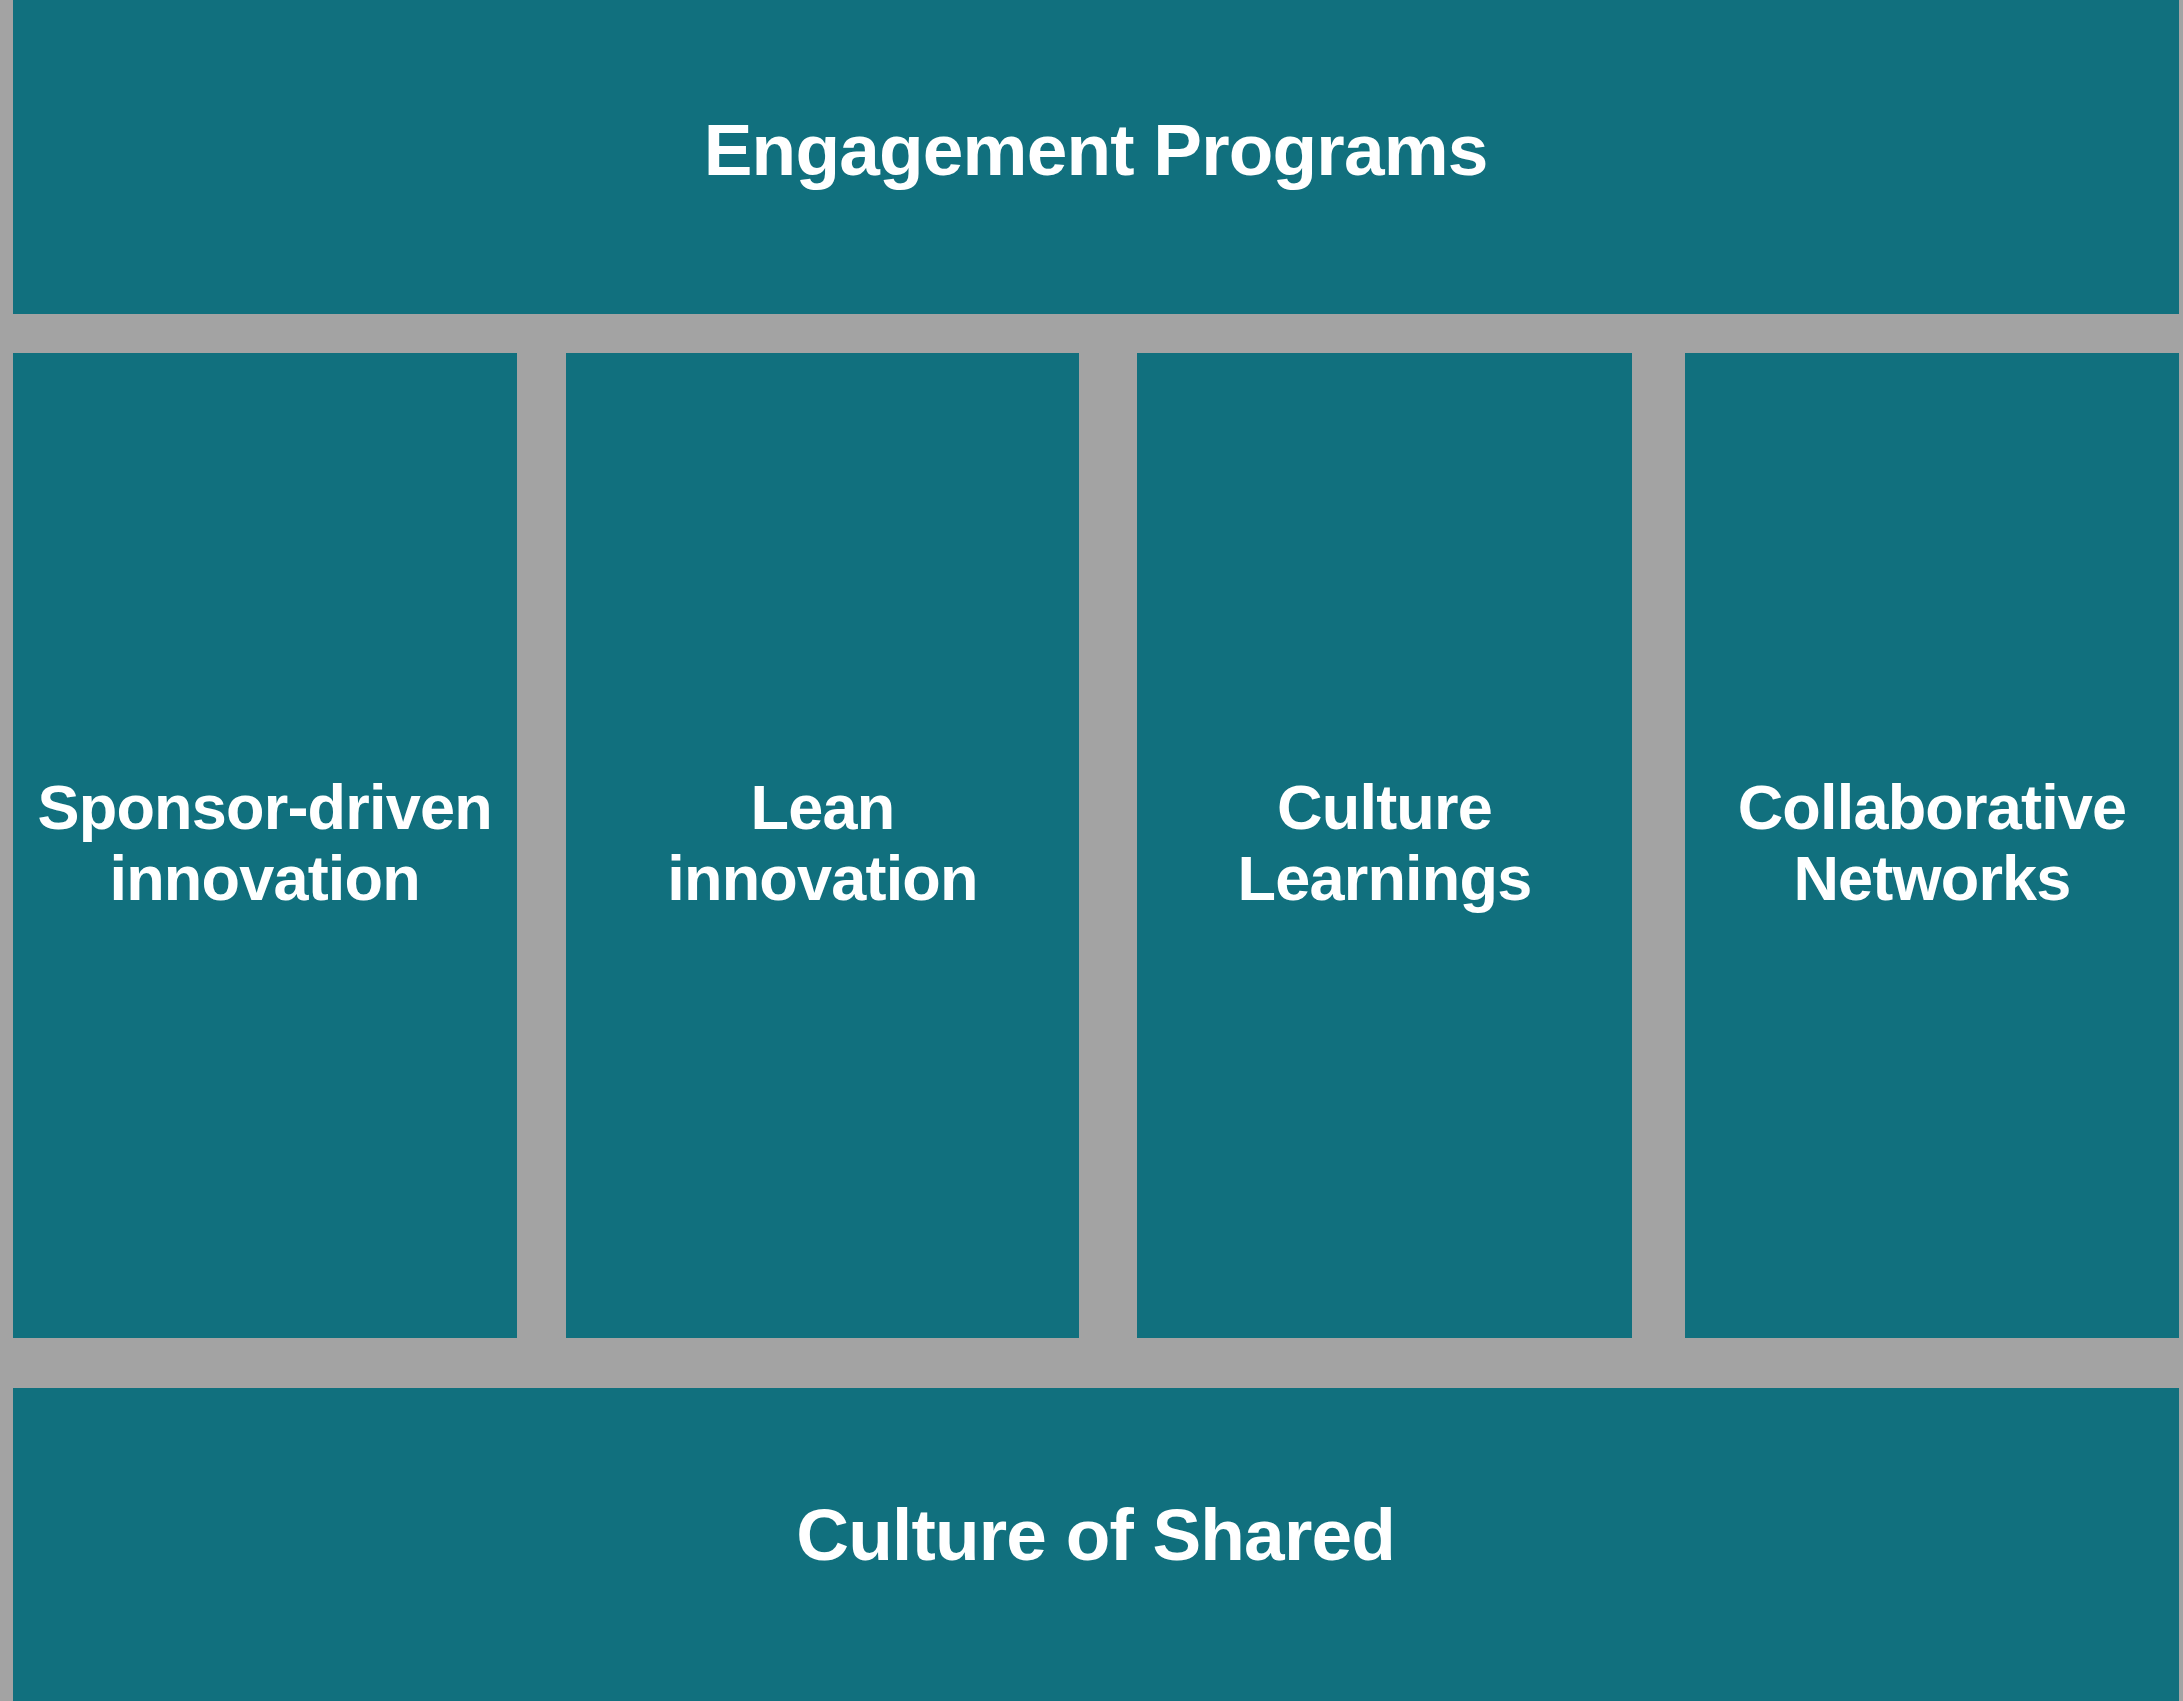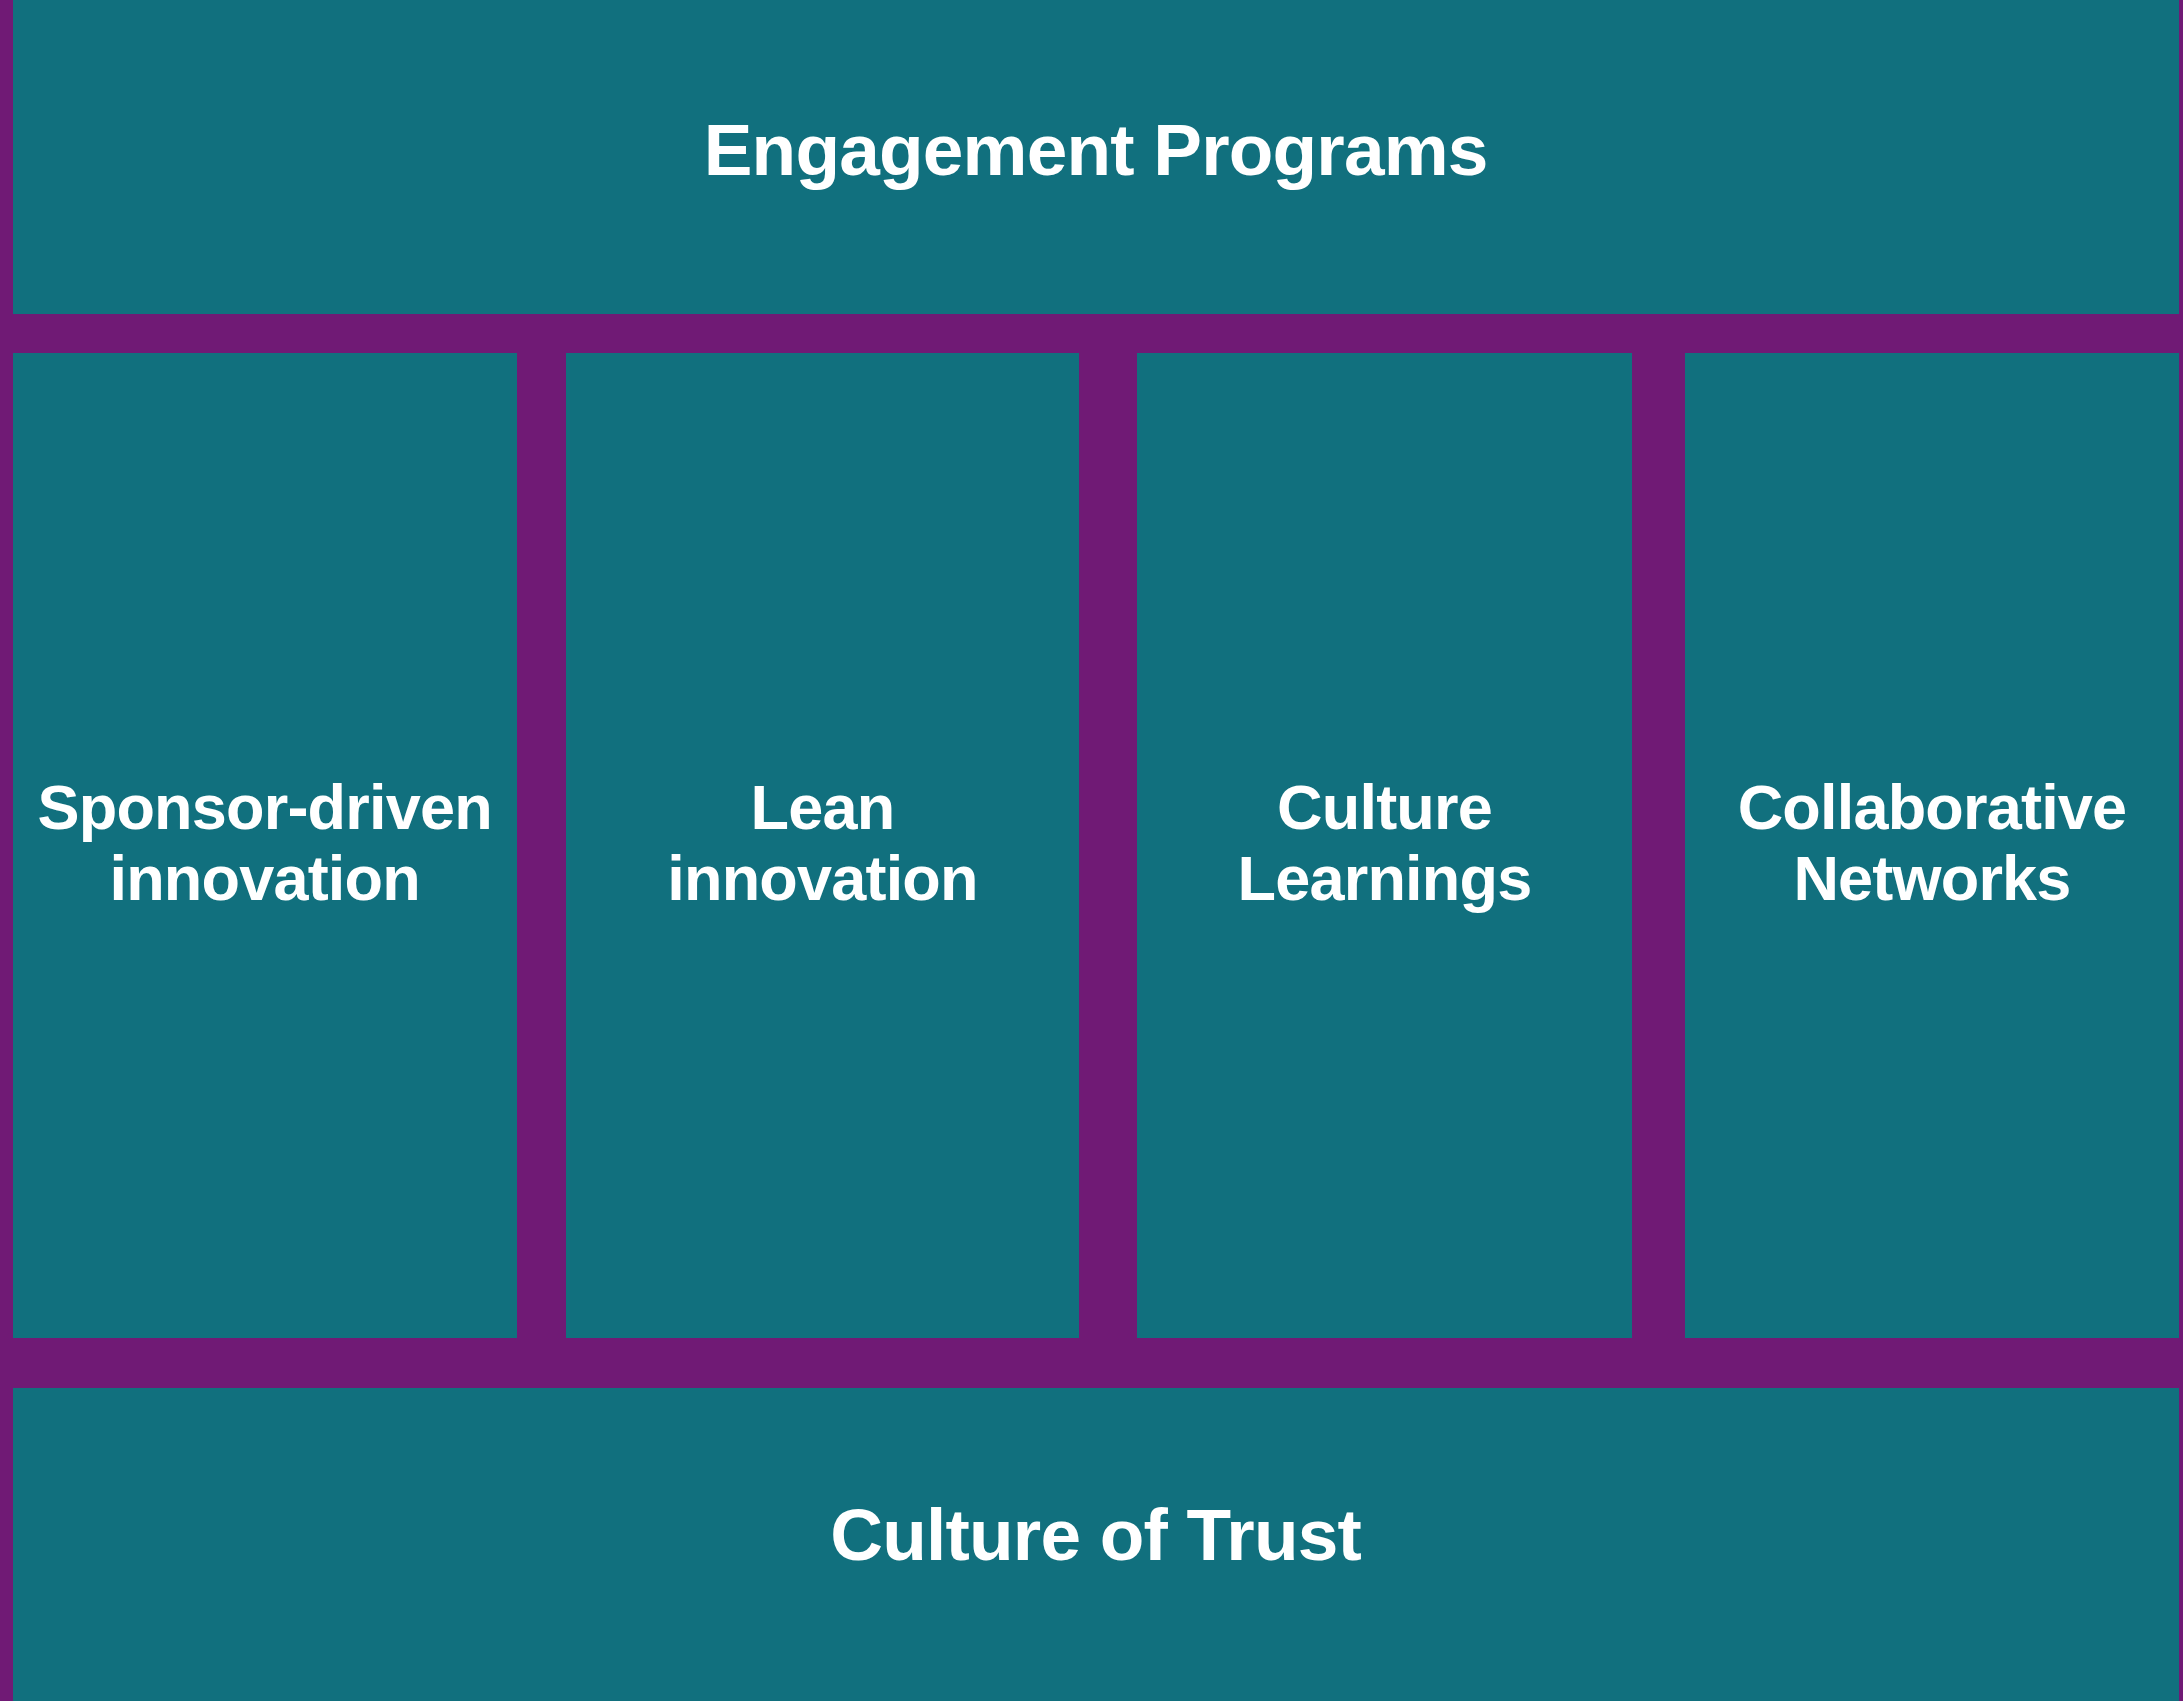--- a/index.html
+++ b/index.html
@@ -10,21 +10,21 @@
   }
   body {
     font-family: "Liberation Sans", "DejaVu Sans", sans-serif;
   }
 
   
   #diagram-canvas {
     position: relative;
     width: 2183px;
     height: 1701px;
-    background: #701a75;
+    background: #a3a3a3;
     overflow: hidden;
   }
 
   
   .block {
     position: absolute;
     background: #11707e;
     box-sizing: border-box;
     display: flex;
     align-items: center;
@@ -122,17 +122,17 @@
     </div>
 
     <div class="block pillar" id="pillar-4">
       <div class="block-label">Collaborative
 Networks</div>
     </div>
 
   </div>
 
   <div class="block" id="footer-banner">
-    <div class="block-label">Culture of Trust</div>
+    <div class="block-label">Culture of Shared</div>
   </div>
 
 </div>
 
 
 </body></html>

